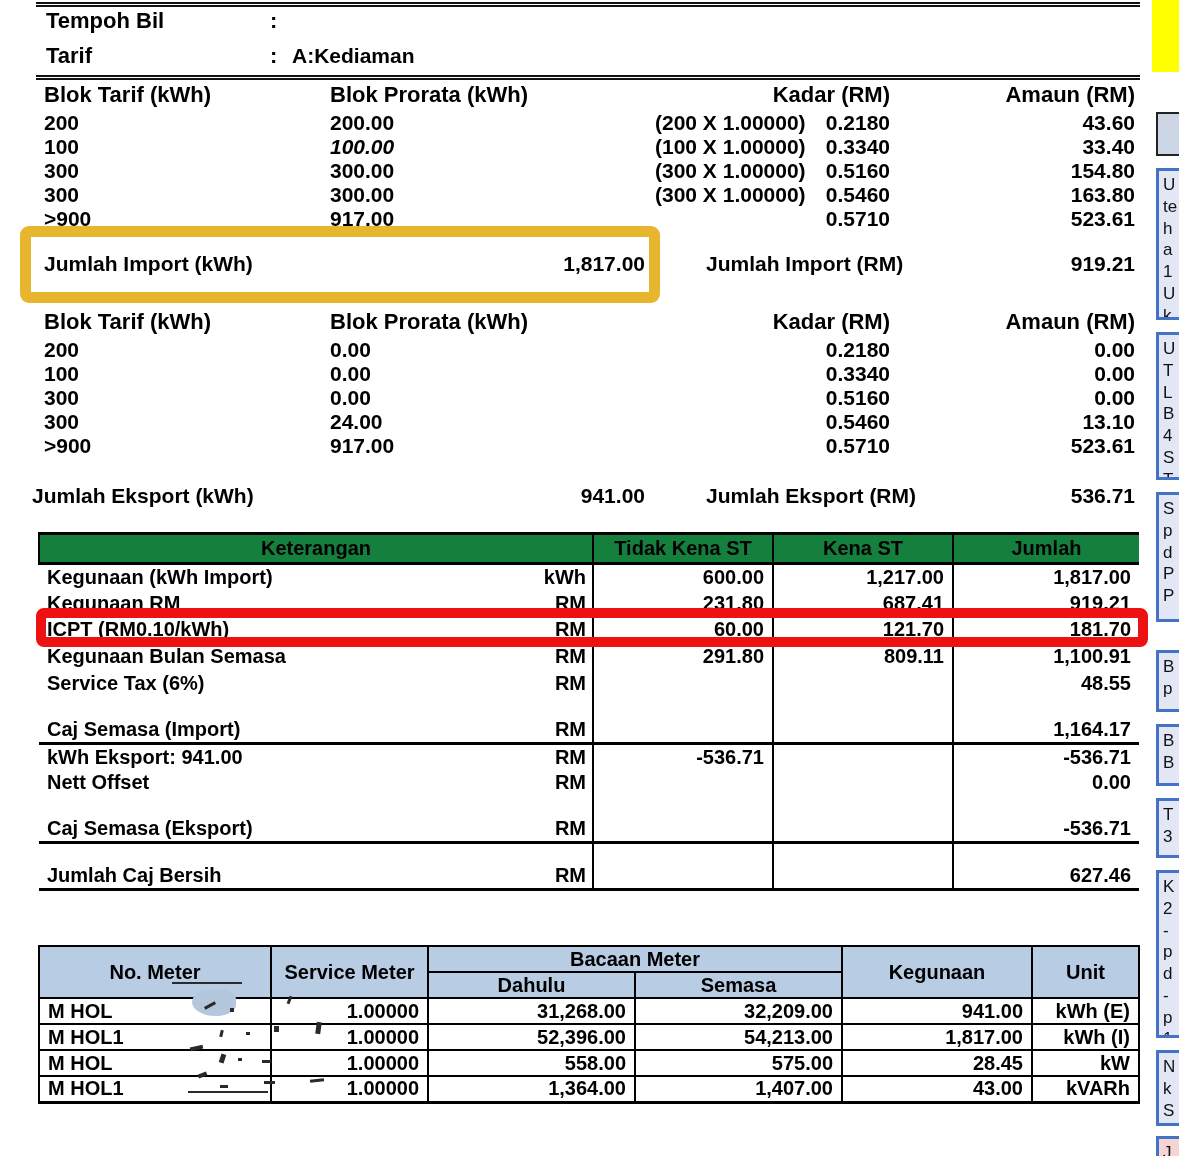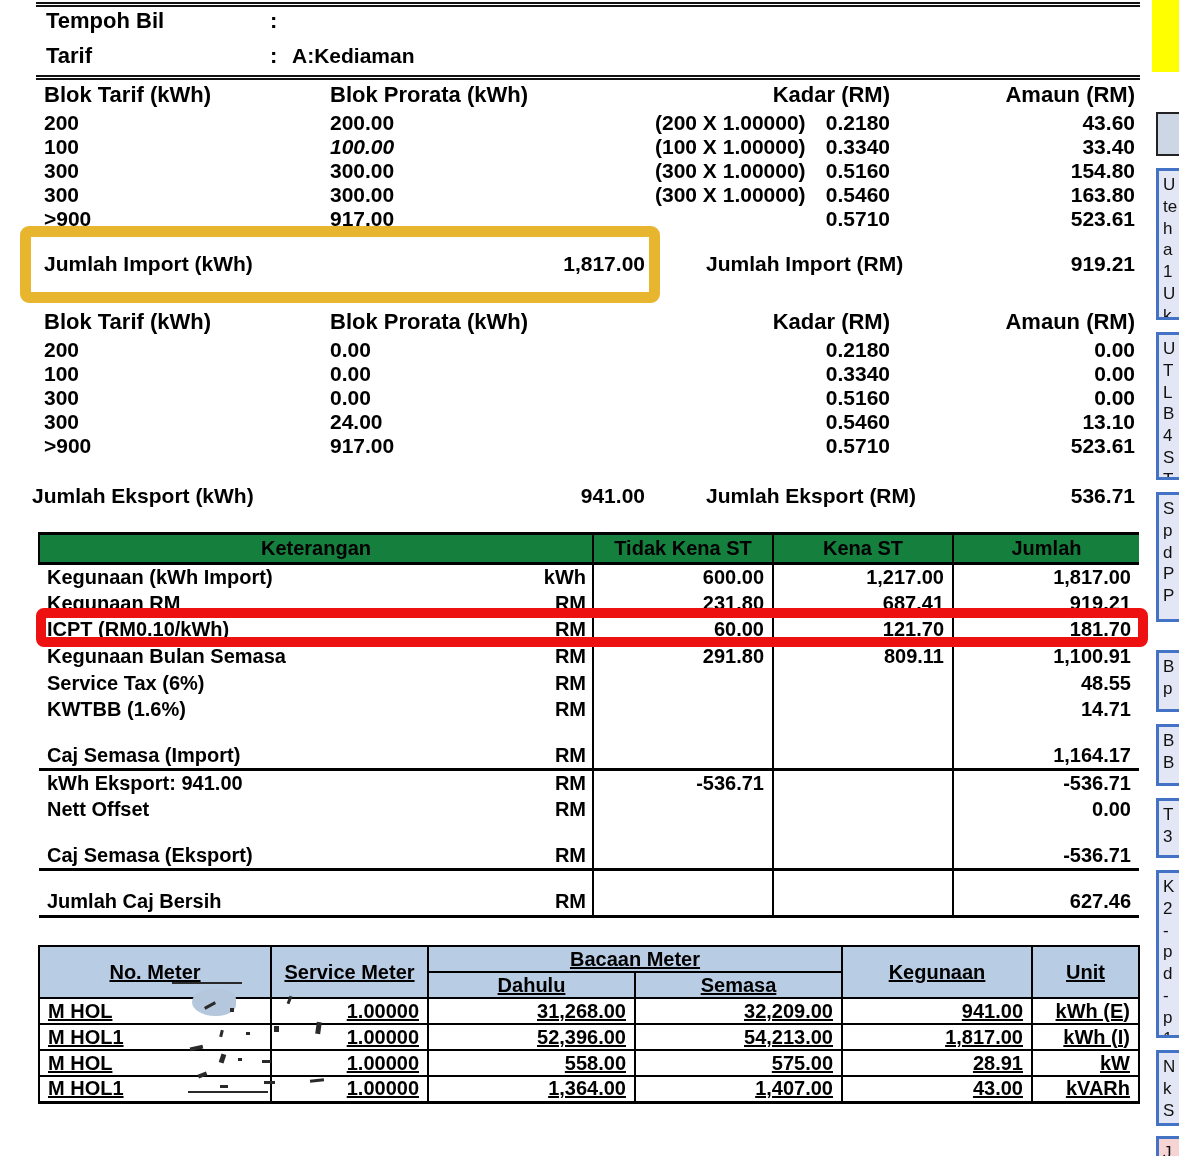--- a/index.html
+++ b/index.html
@@ -97,21 +97,20 @@
   
   #meter {
     position: absolute;
     left: 38px; top: 945px;
     width: 1100px;
   }
   #meter table {
     border-collapse: collapse;
     width: 100%;
     table-layout: fixed;
-    text-decoration: underline;
   }
   #meter th, #meter td {
     font-weight: bold;
     font-size: 20px;
     color: #000;
     border: 2px solid #000;
     height: 26px;
     padding: 0 8px;
     white-space: nowrap;
   }
@@ -341,27 +340,20 @@
             <td class="num">291.80</td>
             <td class="num">809.11</td>
             <td class="num last">1,100.91</td>
           </tr>
           <tr>
             <td class="desc">Service Tax (6%)</td>
             <td class="unit">RM</td>
             <td class="num"></td>
             <td class="num"></td>
             <td class="num last">48.55</td>
-          </tr>
-          <tr>
-            <td class="desc">KWTBB (1.6%)</td>
-            <td class="unit">RM</td>
-            <td class="num"></td>
-            <td class="num"></td>
-            <td class="num last">14.71</td>
           </tr>
           <tr class="spacer">
             <td class="desc"></td>
               <td class="unit"></td>
             <td class="num"></td>
               <td class="num"></td>
               <td class="num last"></td>
           </tr>
           <tr class="botline">
             <td class="desc">Caj Semasa (Import)</td>
@@ -479,21 +471,21 @@
               <span class="smudge">
                 <span class="fleck" style="left:78px; top:-6px; width:13px; height:4px; transform:rotate(-12deg);"></span>
                 <span class="fleck" style="left:108px; top:2px; width:5px; height:9px; transform:rotate(18deg);"></span>
                 <span class="fleck" style="left:126px; top:6px; width:4px; height:3px;"></span>
                 <span class="fleck" style="left:150px; top:8px; width:9px; height:3px;"></span>
               </span>
             </td>
             <td class="num">1.00000</td>
             <td class="num">558.00</td>
             <td class="num">575.00</td>
-            <td class="num">28.91</td>
+            <td class="num">28.45</td>
             <td class="unit">kW</td>
           </tr>
           <tr>
             <td class="mno">
               <span>M HOL1</span>
               <span class="smudge">
                 <span class="fleck" style="left:74px; top:-4px; width:9px; height:4px; transform:rotate(-22deg);"></span>
                 <span class="fleck" style="left:96px; top:8px; width:8px; height:3px;"></span>
                 <span class="fleck" style="left:140px; top:4px; width:11px; height:3px;"></span>
                 <span class="fleck" style="left:186px; top:2px; width:14px; height:3px; transform:rotate(-6deg);"></span>

